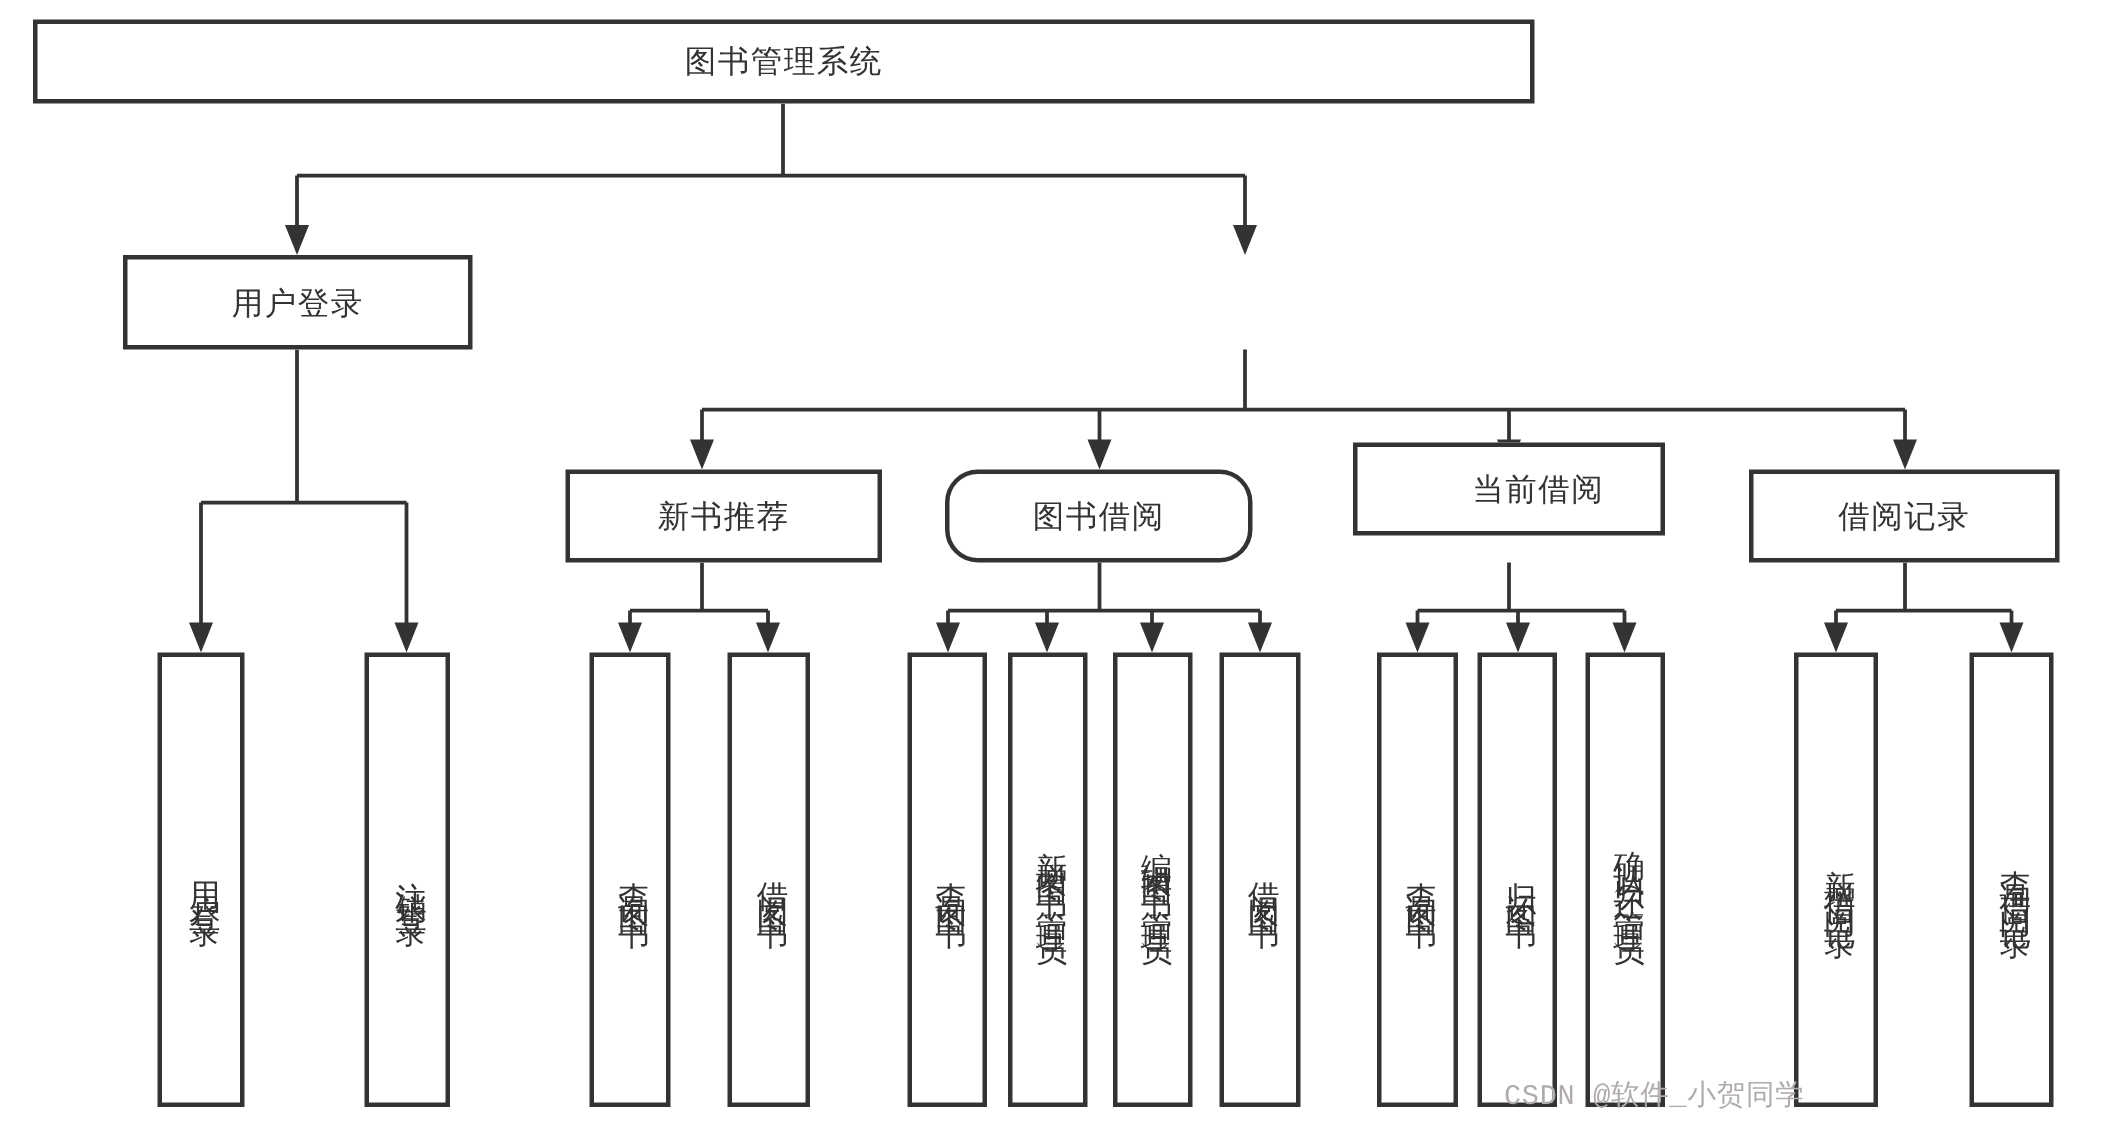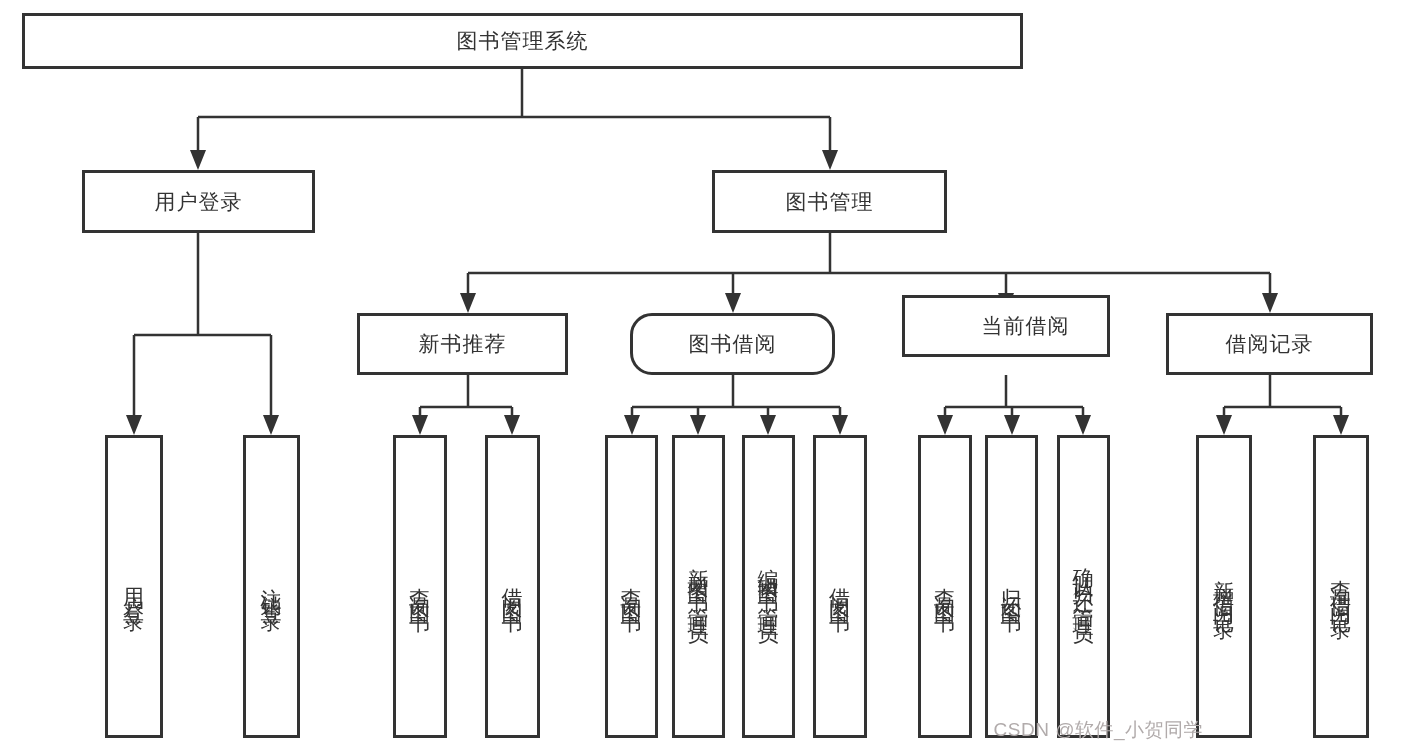--- a/index.html
+++ b/index.html
@@ -1,21 +1,21 @@
 <!DOCTYPE html>
 <html><head>
 <meta charset="utf-8">
 <style>
   html,body{margin:0;padding:0;}
   body{
     width:1405px;height:747px;position:relative;overflow:hidden;
     background:#ffffff;
     font-family:"Liberation Sans","DejaVu Sans",sans-serif;
   }
-  #canvas{position:absolute;left:0;top:0;width:1209px;height:747px;}
+  #canvas{position:absolute;left:0;top:0;width:1209px;height:747px;font-family:Liberation Mono, monospace;}
   svg.connectors{position:absolute;left:0;top:0;}
   .box{
     position:absolute;border:3px solid #333333;background:#ffffff;
     display:flex;align-items:center;justify-content:center;
     color:#333333;box-sizing:border-box;
   }
   .h-label{font-size:21px;letter-spacing:1px;white-space:nowrap;}
   .v-box .v-label{
     writing-mode:vertical-rl;text-orientation:mixed;
     font-size:21px;letter-spacing:8px;line-height:1;
@@ -70,25 +70,22 @@
     </g>
   </svg>
 
   <div class="box" style="left:22px;top:13px;width:1001px;height:56px;">
     <span class="h-label">图书管理系统</span>
   </div>
 
   <div class="box" style="left:82px;top:170px;width:233px;height:63px;">
     <span class="h-label">用户登录</span>
   </div>
-  <div class="box" style="left:712px;top:170px;width:235px;height:63px;">
-    <span class="h-label">图书管理</span>
-  </div>
 
-  <div class="box" style="left:357px;top:313px;width:211px;height:62px;">
+  <div class="box" style="left:377px;top:313px;width:211px;height:62px;">
     <span class="h-label">新书推荐</span>
   </div>
   <div class="box" style="left:630px;top:313px;width:205px;height:62px;border-radius:22px;">
     <span class="h-label">图书借阅</span>
   </div>
   <div class="box" style="left:902px;top:295px;width:208px;height:62px;padding-left:39px;">
     <span class="h-label">当前借阅</span>
   </div>
   <div class="box" style="left:1166px;top:313px;width:207px;height:62px;">
     <span class="h-label">借阅记录</span>

